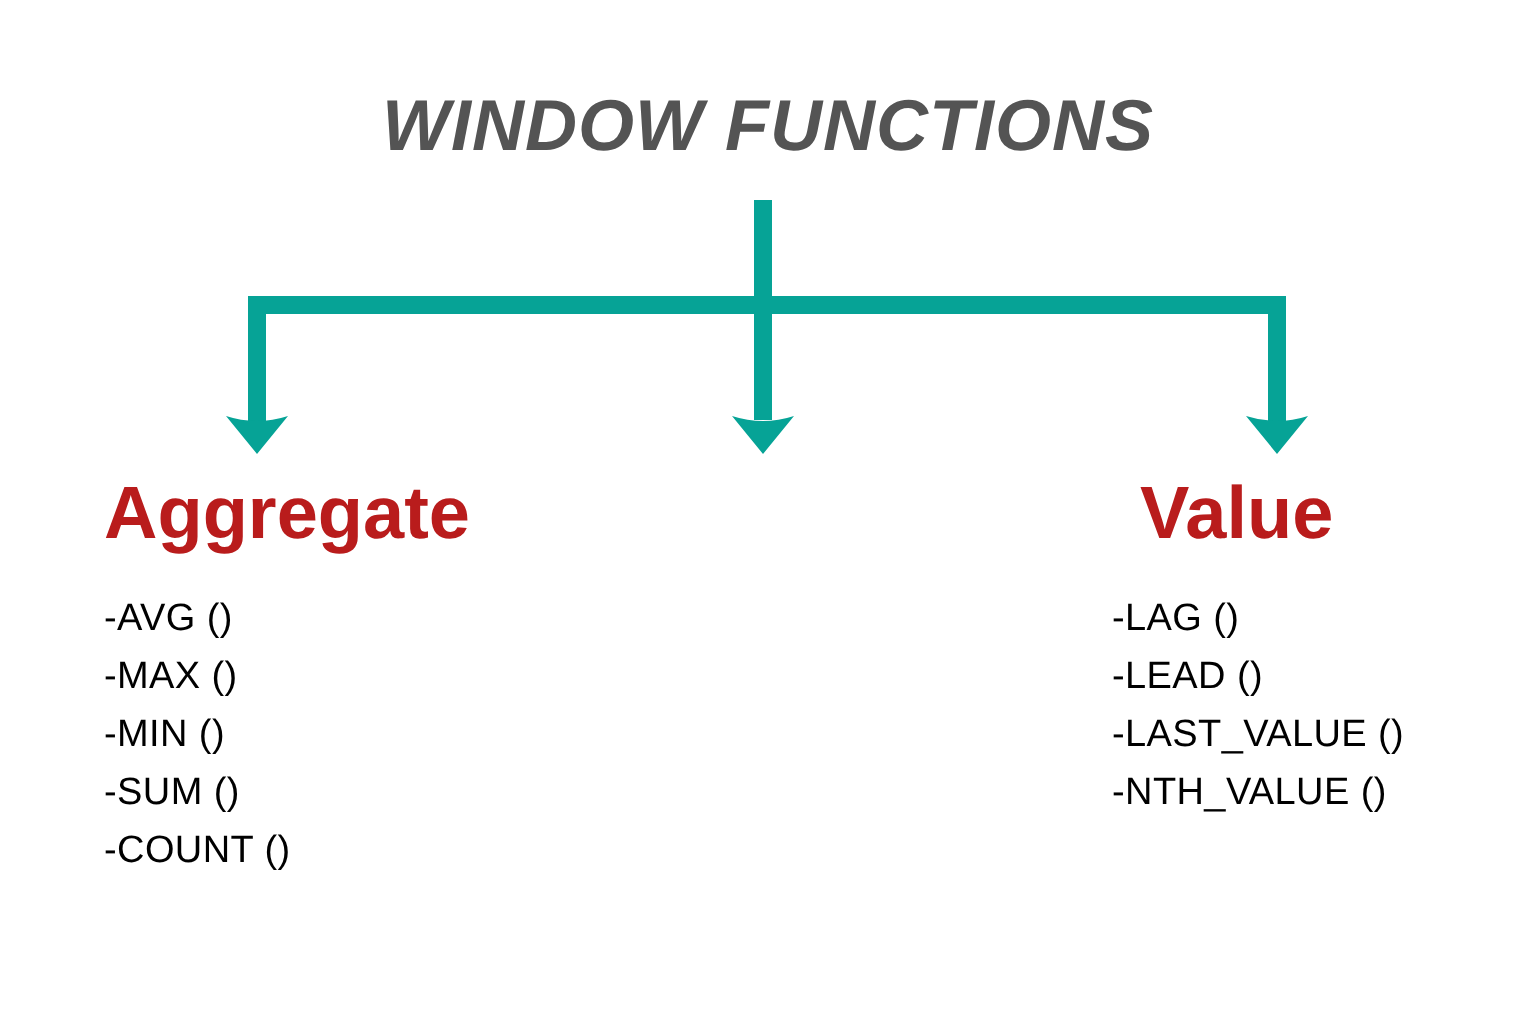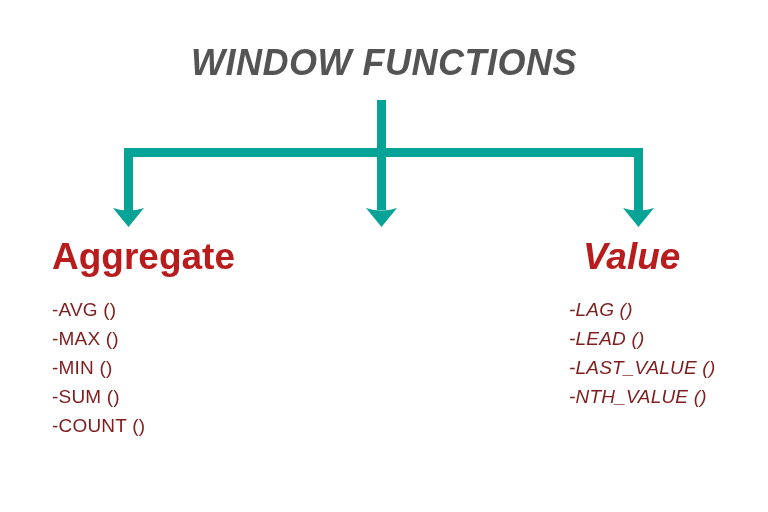--- a/index.html
+++ b/index.html
@@ -46,21 +46,21 @@
     pointer-events: none;
   }
 
   
   .column {
     position: absolute;
     top: 236px;
   }
   .col-aggregate { left: 52px;  width: 240px; }
   .col-ranking   { left: 297px; width: 250px; }
-  .col-value     { left: 569px; width: 200px; font-style: italic; }
+  .col-value     { left: 556px; width: 200px; }
 
   .col-heading {
     font-size: 37px;
     font-weight: 700;
     color: #b91c1c;
     line-height: 1.15;
     margin: 0 0 16px 0;
     white-space: nowrap;
   }
   .col-aggregate .col-heading { margin-left: 0px; }
@@ -68,21 +68,21 @@
   .col-value     .col-heading { margin-left: 14px; }
 
   .col-list {
     list-style: none;
     margin: 0;
     padding: 0;
   }
   .col-item {
     font-size: 19px;
     font-weight: 400;
-    color: #7f1d1d;
+    color: #000000;
     line-height: 29px;
     white-space: nowrap;
     letter-spacing: 0.2px;
   }
 </style>
 </head>
 <body>
 
 <div id="canvas">
 

